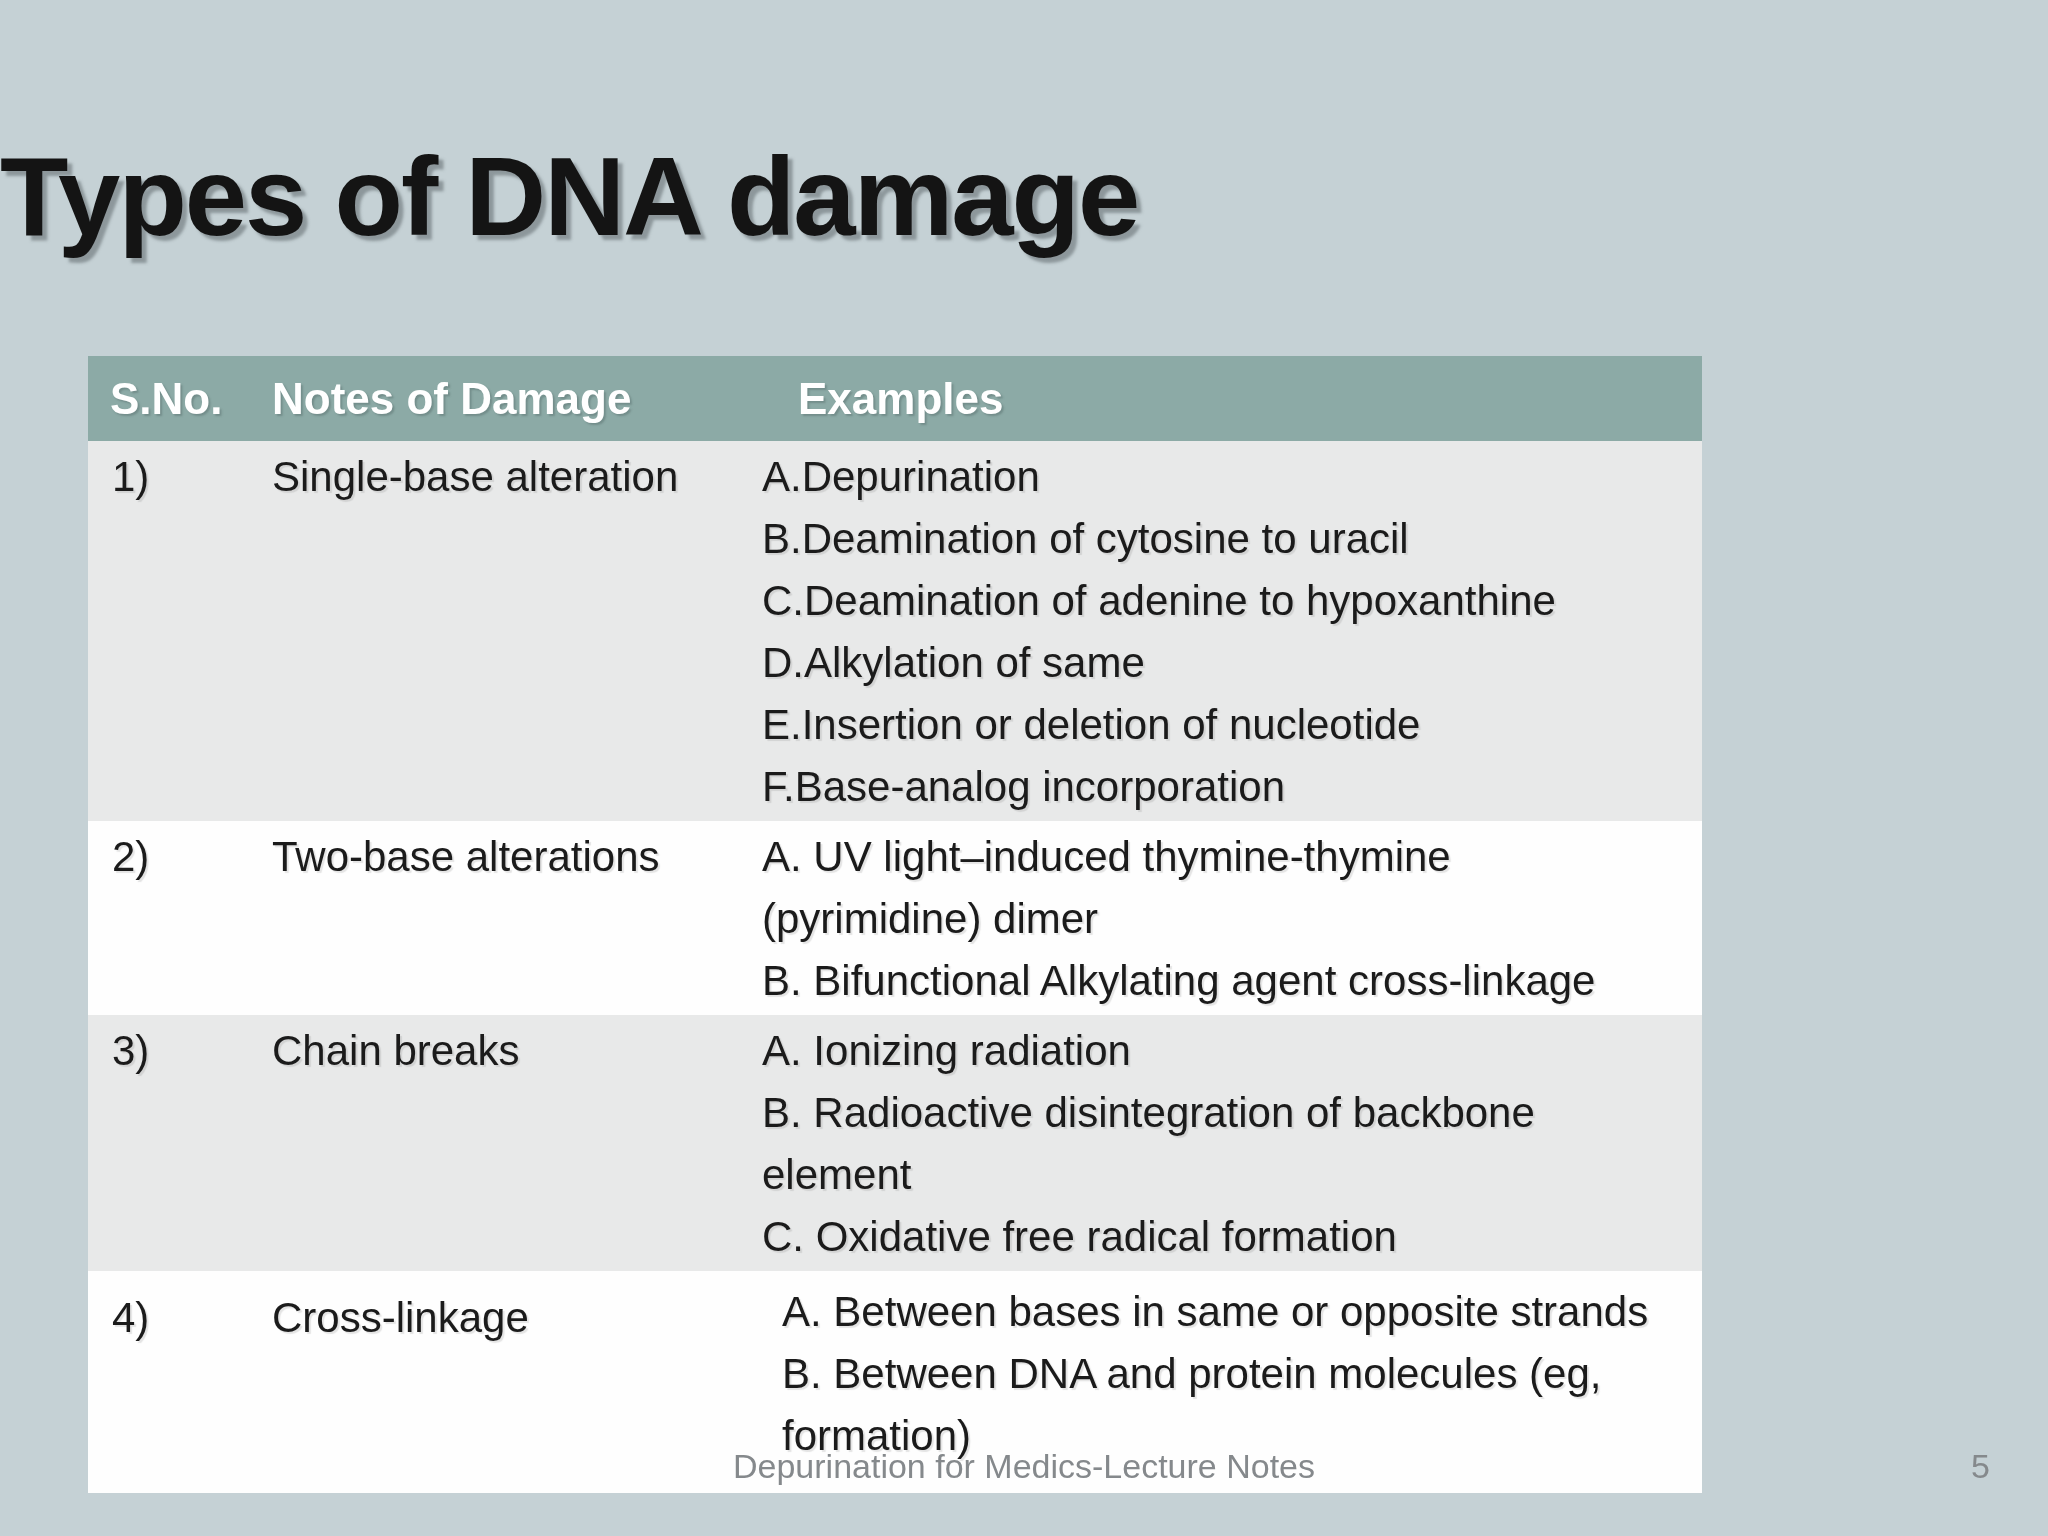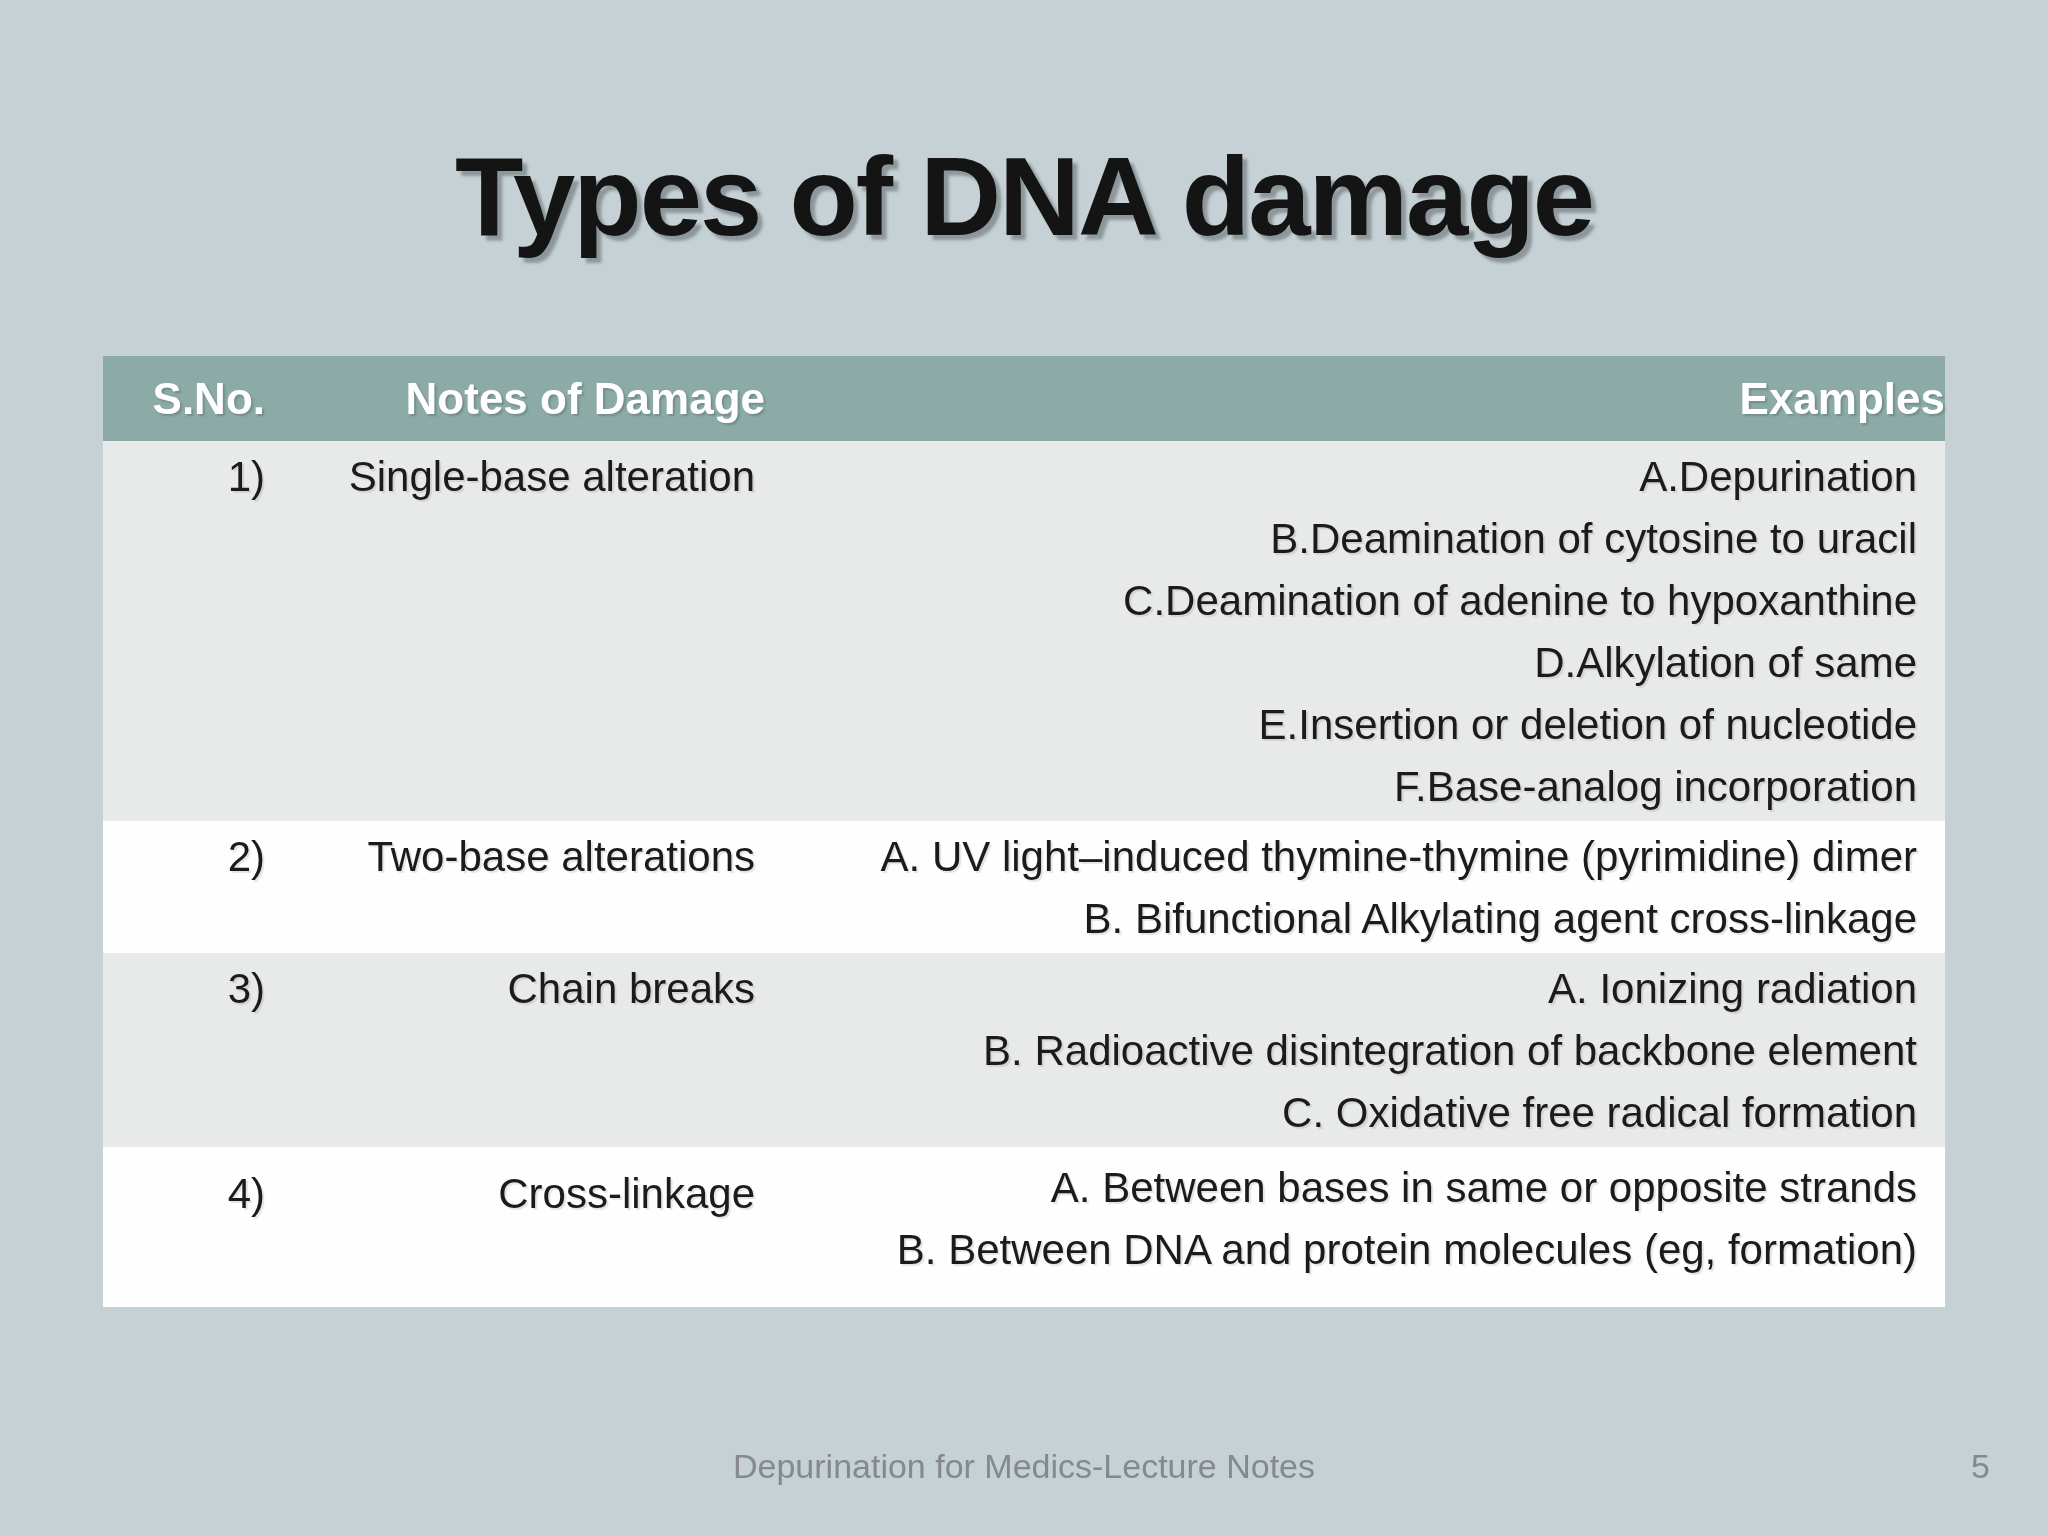--- a/index.html
+++ b/index.html
@@ -14,34 +14,32 @@
     overflow: hidden;
     background: var(--background, #c5d1d5);
     font-family: "Liberation Sans", sans-serif;
     color: var(--text_color, #1b1b1b);
   }
   .title {
     position: absolute;
     top: 132px;
     left: 0;
     right: 0;
-    text-align: center;
     font-size: 112px;
     font-weight: 700;
     letter-spacing: -2px;
     color: var(--title_color, #141414);
     text-shadow: 5px 5px 3px rgba(95, 104, 108, 0.55);
     white-space: nowrap;
   }
   .table {
     position: absolute;
     top: 356px;
-    left: 103px;
-    width: 1842px;
-    text-align: right;
+    left: 88px;
+    width: 1614px;
   }
   .thead, .tr {
     display: grid;
     grid-template-columns: 162px 500px 1fr;
   }
   .thead {
     height: 85px;
     background: var(--header_bg, #8caaa6);
     color: #ffffff;
     font-weight: 700;

